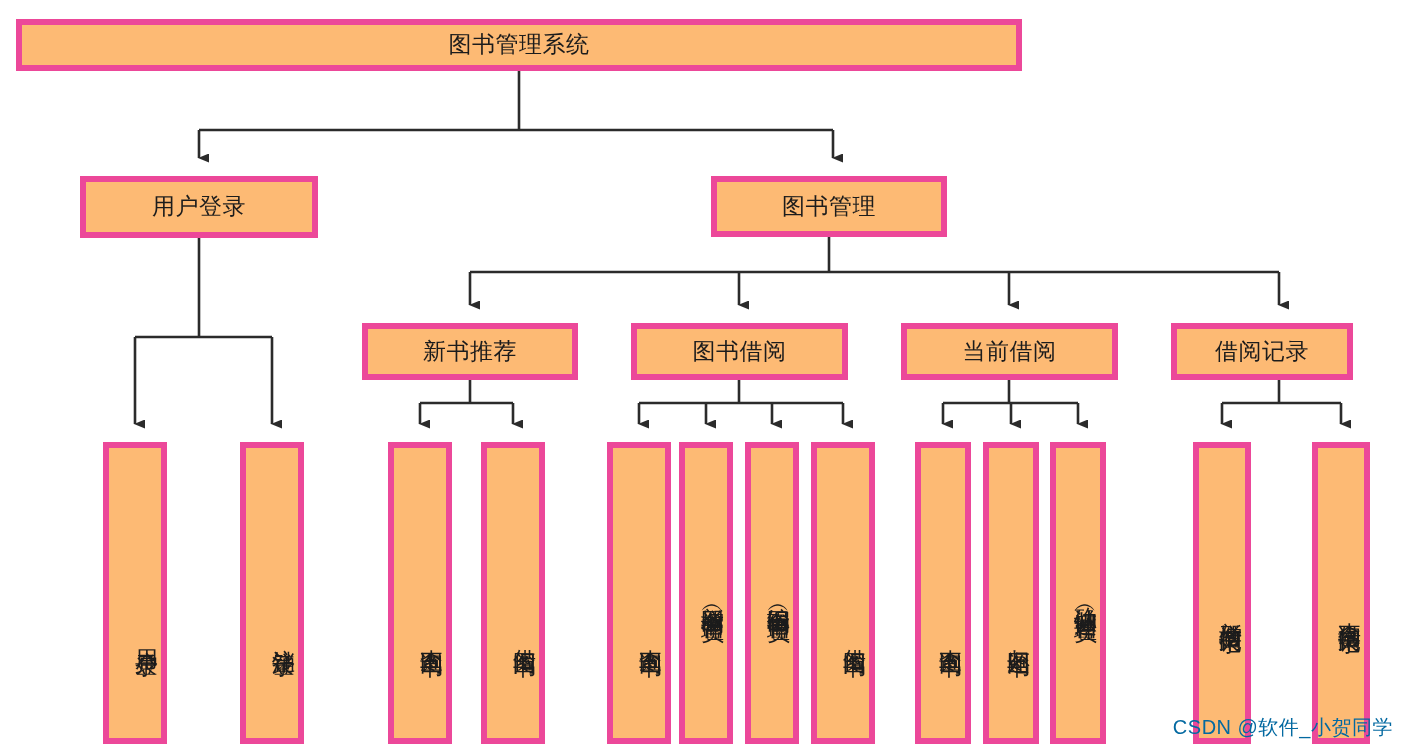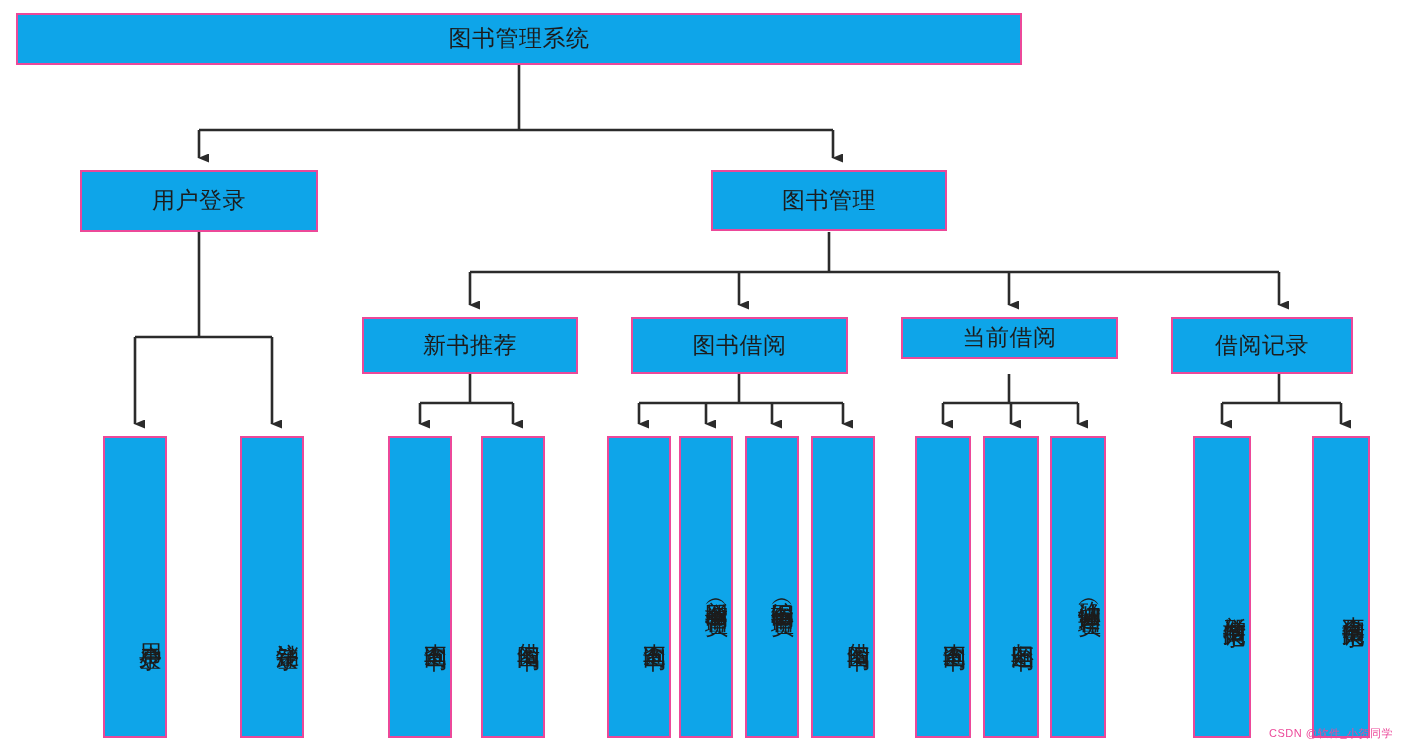--- a/index.html
+++ b/index.html
@@ -20,26 +20,27 @@
   #diagram-svg {
     position: absolute;
     left: 0;
     top: 0;
     width: 1405px;
     height: 747px;
   }
   .node-box {
     position: absolute;
     box-sizing: border-box;
-    border: 2px solid #ec4899;
-    background: #0ea5e9;
+    border: 6px solid #ec4899;
+    background: #fdba74;
     display: flex;
     align-items: center;
     justify-content: center;
     color: #1c1c1c;
+    margin-top: 6px;
   }
   .node-h {
     font-size: 23px;
     line-height: 1.1;
     letter-spacing: 0.5px;
     white-space: nowrap;
   }
   .node-v {
     writing-mode: vertical-rl;
     text-orientation: upright;
@@ -56,22 +57,22 @@
   .leaf-mid {
     padding-top: 34px;
   }
   .leaf-long {
     padding-top: 10px;
   }
   #watermark {
     position: absolute;
     right: 12px;
     bottom: 6px;
-    font-size: 11px;
-    color: #ec4899;
+    font-size: 20px;
+    color: #0369a1;
     letter-spacing: 0.5px;
     white-space: nowrap;
     pointer-events: none;
   }
 </style>
 </head>
 <body>
 
 <div id="canvas">
 
@@ -135,21 +136,21 @@
   <div class="node-box node-h" style="left:711px; top:170px; width:236px; height:61px;">
     <span>图书管理</span>
   </div>
 
   <div class="node-box node-h" style="left:631px; top:317px; width:217px; height:57px;">
     <span>图书借阅</span>
   </div>
   <div class="node-box node-h" style="left:362px; top:317px; width:216px; height:57px;">
     <span>新书推荐</span>
   </div>
-  <div class="node-box node-h" style="left:901px; top:317px; width:217px; height:42px;">
+  <div class="node-box node-h" style="left:901px; top:317px; width:217px; height:57px;">
     <span>当前借阅</span>
   </div>
   <div class="node-box node-h" style="left:1171px; top:317px; width:182px; height:57px;text-align:right;">
     <span>借阅记录</span>
   </div>
 
   <div class="node-box node-v leaf-short" style="left:103px; top:436px; width:64px; height:302px;">
     <span>用户登录</span>
   </div>
   <div class="node-box node-v leaf-short" style="left:240px; top:436px; width:64px; height:302px;">

